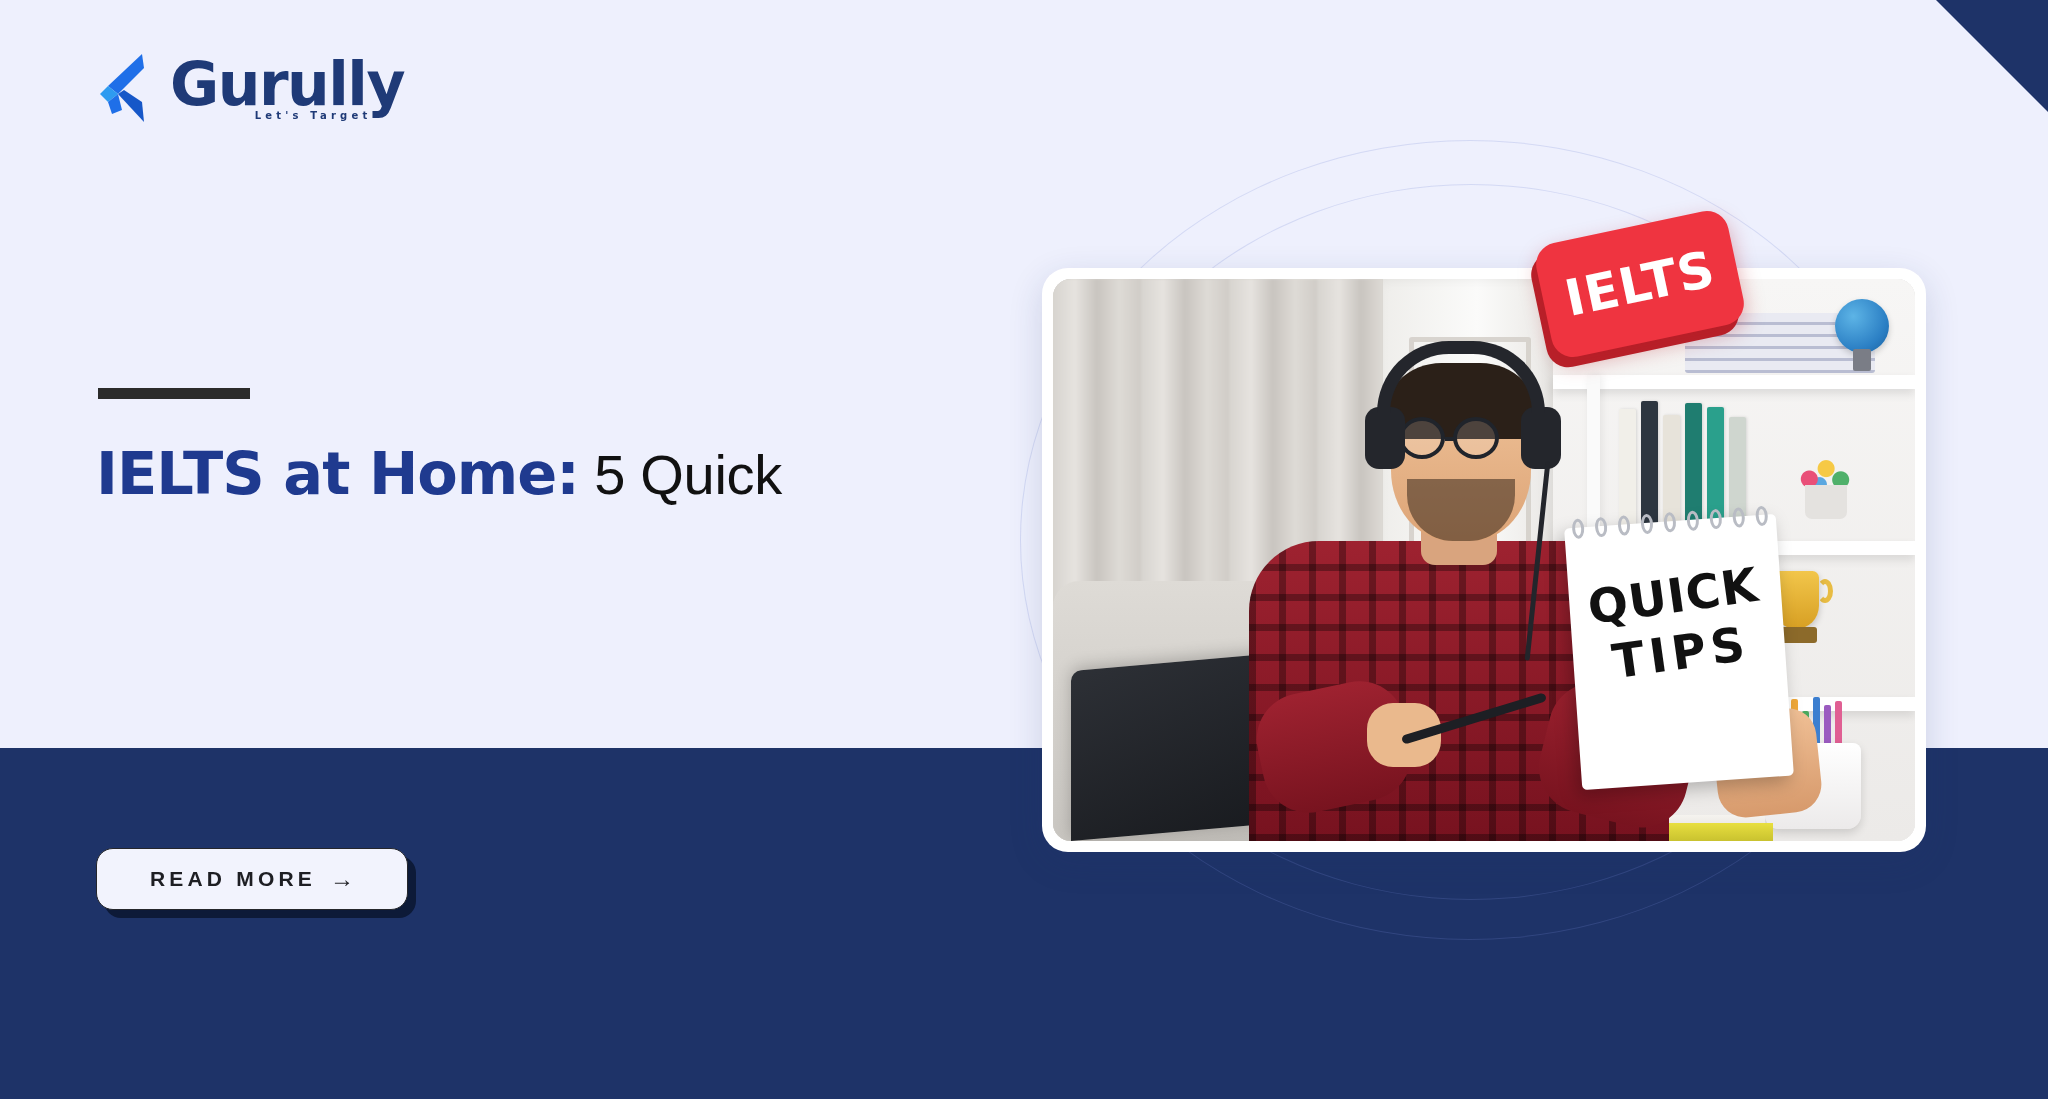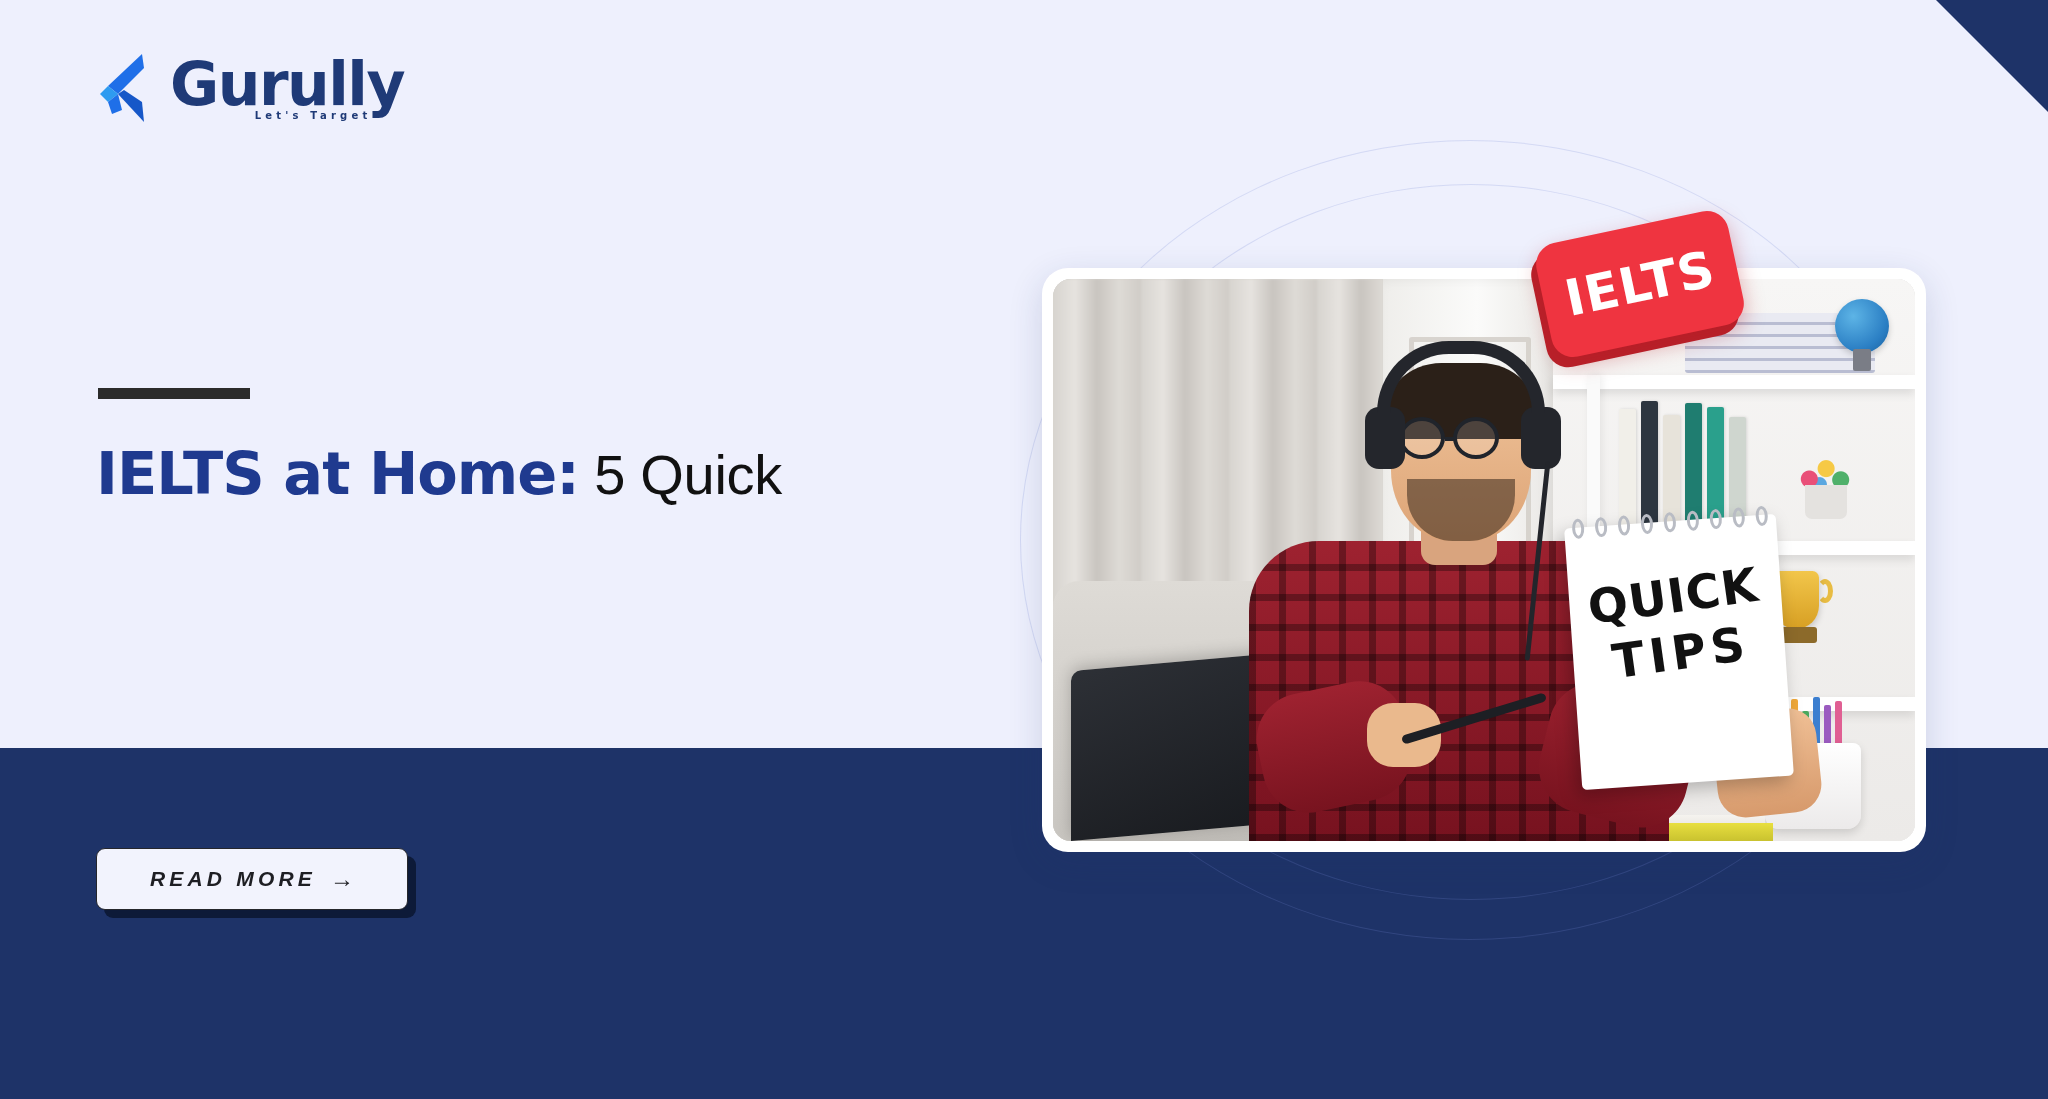--- a/index.html
+++ b/index.html
@@ -73,25 +73,24 @@
     font-family: "DejaVu Sans", sans-serif; letter-spacing: -1px;
   }
   .headline .hl-normal { color: #111111; font-weight: 400; }
   .hl-line { display: block; white-space: nowrap; }
 
   
   .read-more {
     position: absolute; left: 96px; top: 848px;
     min-width: 312px; height: 62px;
     background: #f2f3fd; border: 1.5px solid #25262b;
-    border-radius: 9px;
+    border-radius: 17px;
     display: flex; align-items: center; justify-content: center;
     box-shadow: 8px 8px 0 #0d1a38;
     cursor: pointer;
-    font-style: italic;
   }
   .read-more-label {
     font-size: 21px; font-weight: 700; color: #1e1e23;
     letter-spacing: 4.2px; font-family: "Liberation Sans", sans-serif;
   }
   .read-more-arrow {
     font-size: 24px; color: #1e1e23; margin-left: 14px; line-height: 1;
   }
 
   

